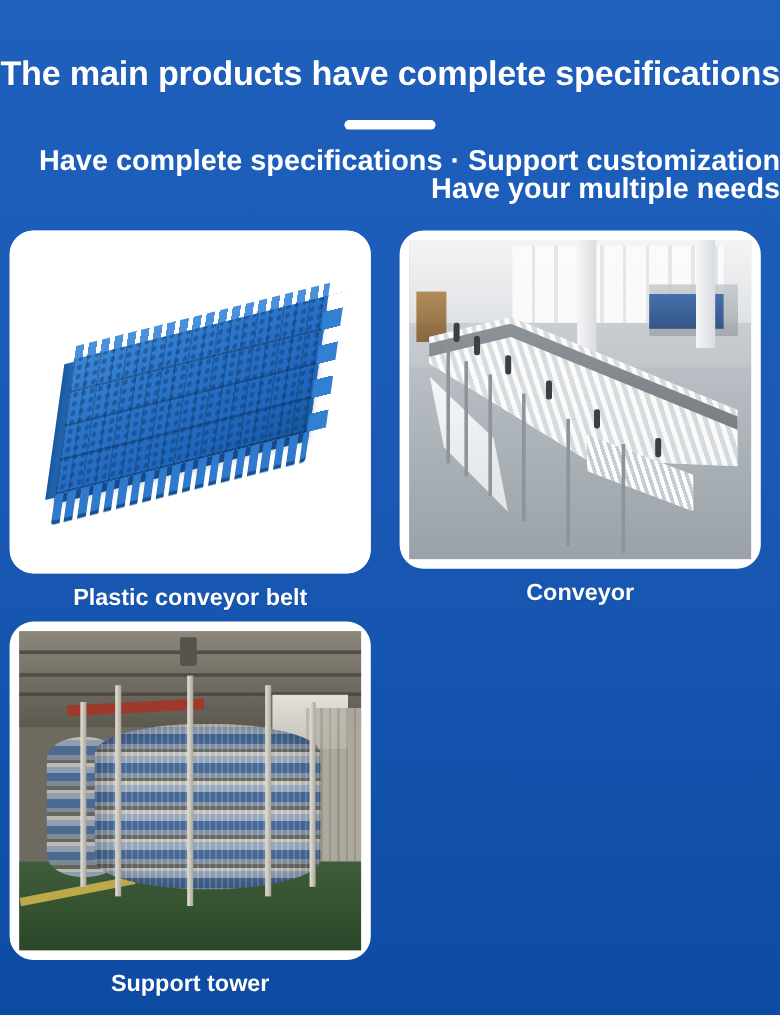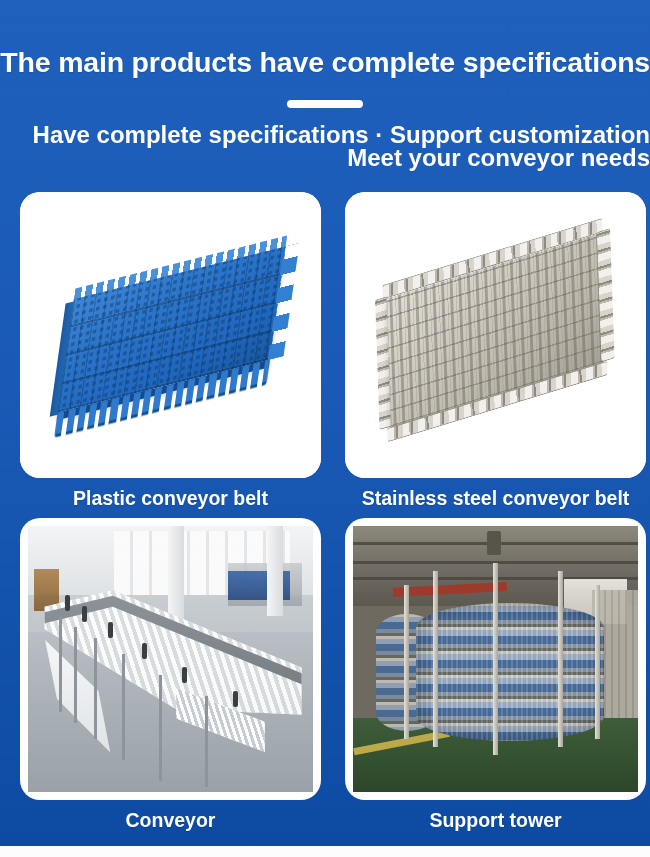--- a/index.html
+++ b/index.html
@@ -65,21 +65,21 @@
     color: #ffffff;
     font-size: 24px;
     font-weight: bold;
     line-height: 23px;
   }
   .subtitle .l2 { display: block; }
 
   
   .grid {
     position: absolute;
-    left: 20px; top: 192px;
+    left: 8px; top: 192px;
     width: 626px;
     display: grid;
     grid-template-columns: 301px 301px;
     column-gap: 24px;
     row-gap: 0px;
   }
 
   .cell { width: 301px; }
 
   .card {
@@ -418,54 +418,40 @@
 <div id="page">
 
   <div class="banner"></div>
 
   <div class="title">The main products have complete specifications</div>
 
   <div class="divider"></div>
 
   <div class="subtitle">
     <span class="l1">Have complete specifications · Support customization</span>
-    <span class="l2">Meet your conveyor needs</span>
+    <span class="l2">Have your multiple needs</span>
   </div>
 
   <div class="grid">
 
     <div class="cell">
       <div class="card">
         <div class="belt-stage">
           <div class="belt-wrap">
             <div class="fingers-back"></div>
             <div class="side-left"></div>
             <div class="belt-body"></div>
             <div class="fingers-front"></div>
             <div class="fingers-right"></div>
           </div>
         </div>
       </div>
       <div class="card-label">Plastic conveyor belt</div>
     </div>
 
-    <div class="cell">
-      <div class="card">
-        <div class="steel-stage">
-          <div class="steel-wrap">
-            <div class="chain top"></div>
-            <div class="chain left"></div>
-            <div class="steel-body"></div>
-            <div class="chain right"></div>
-            <div class="chain bottom"></div>
-          </div>
-        </div>
-      </div>
-      <div class="card-label">Stainless steel conveyor belt</div>
-    </div>
 
     <div class="cell">
       <div class="card photo">
         <div class="mat">
           <div class="photo-frame">
             <div class="conv-bg"></div>
             <div class="conv-ceiling"></div>
             <div class="conv-windows"></div>
             <div class="conv-door"></div>
             <div class="conv-machine"></div>

